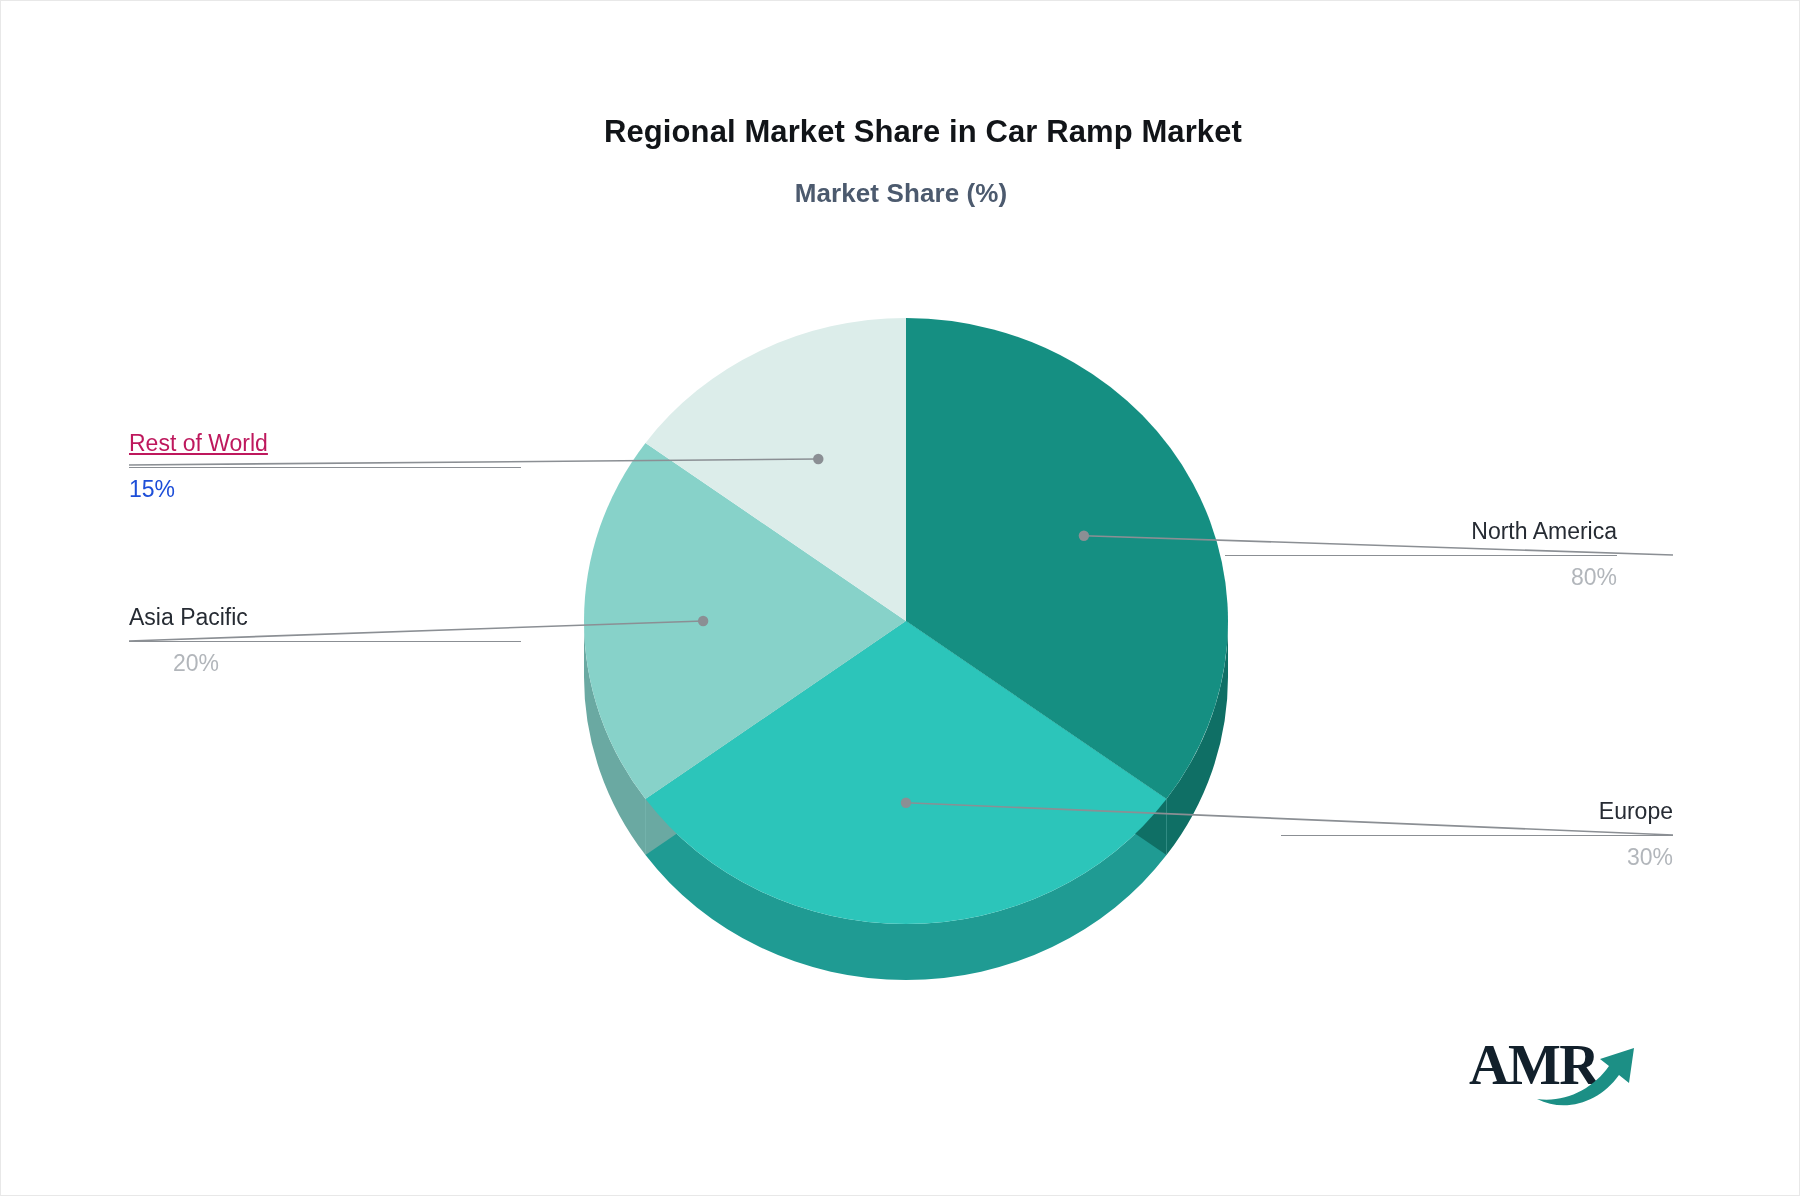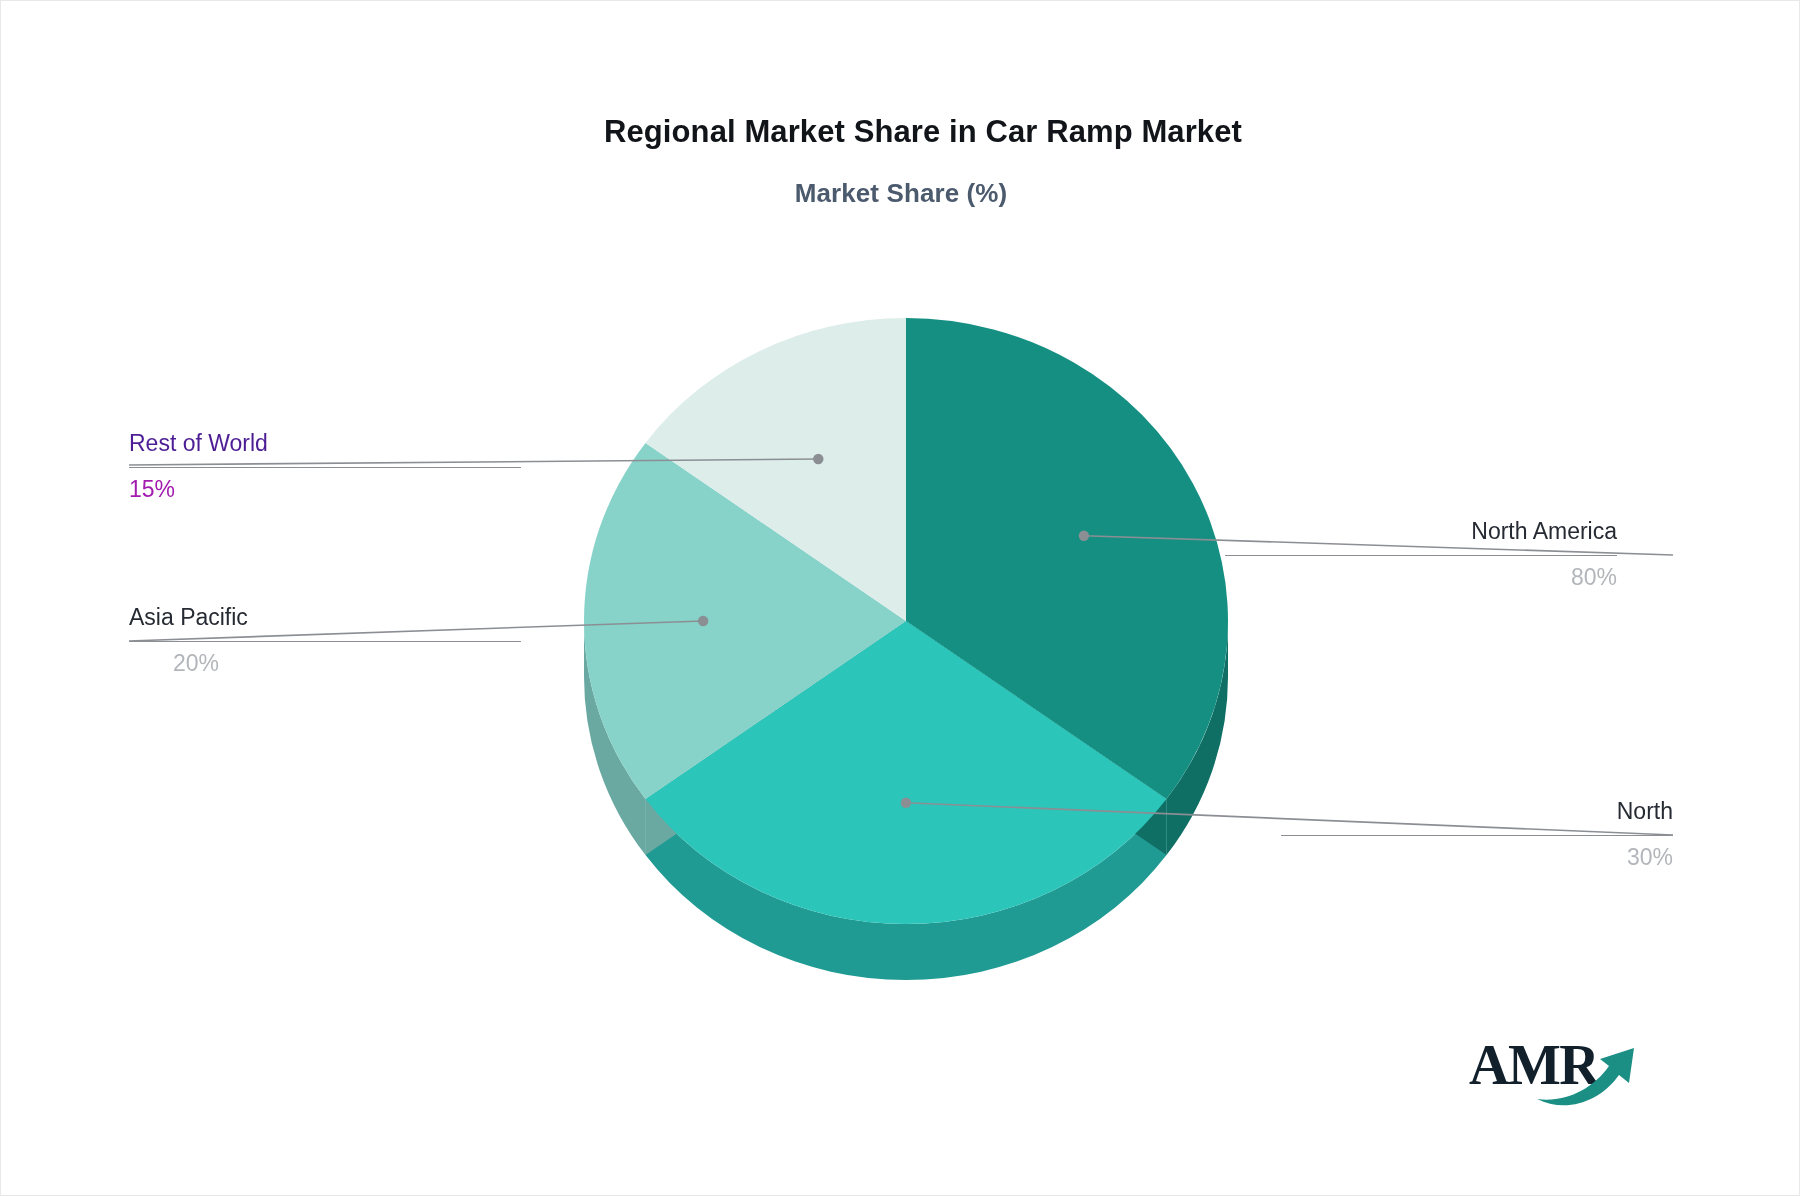--- a/index.html
+++ b/index.html
@@ -158,39 +158,39 @@
         <line x1="905" y1="801.8" x2="1672" y2="834" stroke="#8b8f94" stroke-width="1.6"></line>
         <circle cx="905" cy="801.8" r="5.2" fill="#8b8f94"></circle>
         <line x1="702.14" y1="620" x2="128" y2="640" stroke="#8b8f94" stroke-width="1.6"></line>
         <circle cx="702.14" cy="620" r="5.2" fill="#8b8f94"></circle>
         <line x1="817.2890354503195" y1="458.01501390255476" x2="128" y2="464" stroke="#8b8f94" stroke-width="1.6"></line>
         <circle cx="817.2890354503195" cy="458.01501390255476" r="5.2" fill="#8b8f94"></circle>
       </g>
   </svg>
 
   <div class="label-group label-left" id="label-row">
-    <div class="label-name" style="color: #4c1d95;">Rest of World</div>
-    <div class="label-rule" style="border-top-color: rgb(139, 143, 148);"></div>
-    <div class="label-value" style="color: #a21caf;">15%</div>
+    <div class="label-name" style="color: #be185d; text-decoration: underline;">Rest of World</div>
+    <div class="label-rule" style="border-top-color: rgb(139, 143, 148);"></div>
+    <div class="label-value" style="color: #1d4ed8;">15%</div>
   </div>
 
   <div class="label-group label-left" id="label-ap">
     <div class="label-name" style="color: rgb(38, 43, 51);">Asia Pacific</div>
     <div class="label-rule" style="border-top-color: rgb(139, 143, 148);"></div>
     <div class="label-value" style="color: rgb(178, 182, 187); margin-left: 44px;">20%</div>
   </div>
 
   <div class="label-group label-right" id="label-na">
     <div class="label-name" style="color: rgb(38, 43, 51);">North America</div>
     <div class="label-rule" style="border-top-color: rgb(139, 143, 148);"></div>
     <div class="label-value" style="color: rgb(178, 182, 187);">80%</div>
   </div>
 
   <div class="label-group label-right" id="label-eu">
-    <div class="label-name" style="color: rgb(38, 43, 51);">North</div>
+    <div class="label-name" style="color: rgb(38, 43, 51);">Europe</div>
     <div class="label-rule" style="border-top-color: rgb(139, 143, 148);"></div>
     <div class="label-value" style="color: rgb(178, 182, 187);">30%</div>
   </div>
 
   <div id="amr-logo">
     <div id="amr-wordmark" style="color: rgb(18, 32, 43); font-family: Liberation Serif, serif;">AMR</div>
     <svg id="amr-arrow" viewBox="0 0 186 74">
       <path id="amr-arrow-path" d="M 68 66 C 96 70 124 56 140 33 L 131 26 L 165 15 L 160 50 L 150 42 C 130 70 96 80 68 66 Z" fill="#1c8f85"></path>
     </svg>
   </div>

